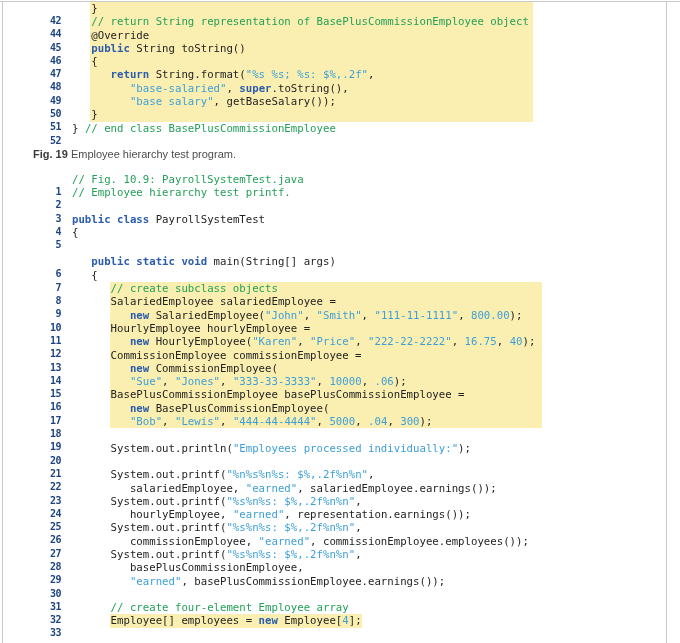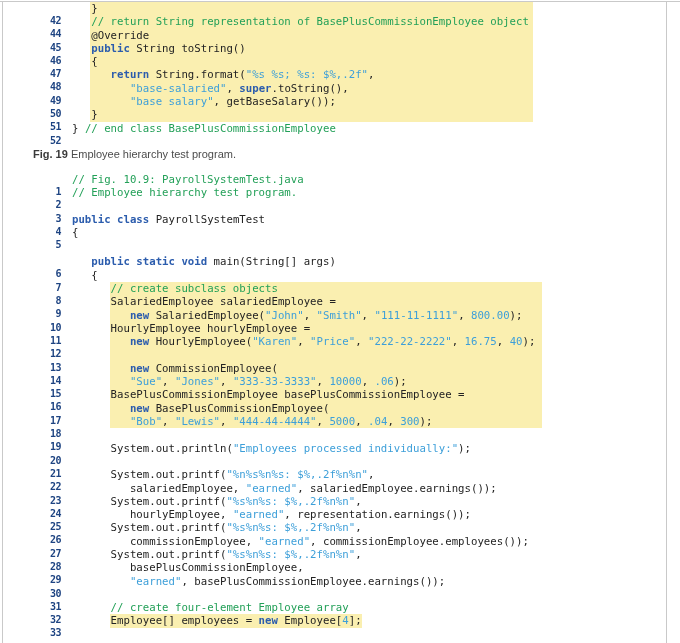--- a/index.html
+++ b/index.html
@@ -60,32 +60,32 @@
       <div class="row"><div class="hl hl-a"></div><span class="ln">51</span><span class="code"><span class="t-p">   }</span></span></div>
       <div class="row"><span class="ln">52</span><span class="code"><span class="t-p">} </span><span class="t-c">// end class BasePlusCommissionEmployee</span></span></div>
     </div>
 
   <div class="caption">
     <span class="cap-prefix">Fig. 19</span><span> Employee hierarchy test program.</span>
   </div>
 
   <div class="listing" id="listing-main">
       <div class="row"><span class="ln">1</span><span class="code"><span class="t-c">// Fig. 10.9: PayrollSystemTest.java</span></span></div>
-      <div class="row"><span class="ln">2</span><span class="code"><span class="t-c">// Employee hierarchy test program.</span></span></div>
+      <div class="row"><span class="ln">2</span><span class="code"><span class="t-c">// Employee hierarchy test printf.</span></span></div>
       <div class="row"><span class="ln">3</span><span class="code"></span></div>
       <div class="row"><span class="ln">4</span><span class="code"><span class="t-k">public</span><span class="t-p"> </span><span class="t-k">class</span><span class="t-p"> PayrollSystemTest</span></span></div>
       <div class="row"><span class="ln">5</span><span class="code"><span class="t-p">{</span></span></div>
       <div class="row gap"><span class="ln">6</span><span class="code"><span class="t-p">   </span><span class="t-k">public</span><span class="t-p"> </span><span class="t-k">static</span><span class="t-p"> </span><span class="t-k">void</span><span class="t-p"> main(String[] args)</span></span></div>
       <div class="row"><span class="ln">7</span><span class="code"><span class="t-p">   {</span></span></div>
       <div class="row"><div class="hl hl-b"></div><span class="ln">8</span><span class="code"><span class="t-p">      </span><span class="t-c">// create subclass objects</span></span></div>
       <div class="row"><div class="hl hl-b"></div><span class="ln">9</span><span class="code"><span class="t-p">      SalariedEmployee salariedEmployee =</span></span></div>
       <div class="row"><div class="hl hl-b"></div><span class="ln">10</span><span class="code"><span class="t-p">         </span><span class="t-k">new</span><span class="t-p"> SalariedEmployee(</span><span class="t-s">"John"</span><span class="t-p">, </span><span class="t-s">"Smith"</span><span class="t-p">, </span><span class="t-s">"111-11-1111"</span><span class="t-p">, </span><span class="t-s">800.00</span><span class="t-p">);</span></span></div>
       <div class="row"><div class="hl hl-b"></div><span class="ln">11</span><span class="code"><span class="t-p">      HourlyEmployee hourlyEmployee =</span></span></div>
       <div class="row"><div class="hl hl-b"></div><span class="ln">12</span><span class="code"><span class="t-p">         </span><span class="t-k">new</span><span class="t-p"> HourlyEmployee(</span><span class="t-s">"Karen"</span><span class="t-p">, </span><span class="t-s">"Price"</span><span class="t-p">, </span><span class="t-s">"222-22-2222"</span><span class="t-p">, </span><span class="t-s">16.75</span><span class="t-p">, </span><span class="t-s">40</span><span class="t-p">);</span></span></div>
-      <div class="row"><div class="hl hl-b"></div><span class="ln">13</span></div>
+      <div class="row"><div class="hl hl-b"></div><span class="ln">13</span><span class="code"><span class="t-p">      CommissionEmployee commissionEmployee =</span></span></div>
       <div class="row"><div class="hl hl-b"></div><span class="ln">14</span><span class="code"><span class="t-p">         </span><span class="t-k">new</span><span class="t-p"> CommissionEmployee(</span></span></div>
       <div class="row"><div class="hl hl-b"></div><span class="ln">15</span><span class="code"><span class="t-p">         </span><span class="t-s">"Sue"</span><span class="t-p">, </span><span class="t-s">"Jones"</span><span class="t-p">, </span><span class="t-s">"333-33-3333"</span><span class="t-p">, </span><span class="t-s">10000</span><span class="t-p">, </span><span class="t-s">.06</span><span class="t-p">);</span></span></div>
       <div class="row"><div class="hl hl-b"></div><span class="ln">16</span><span class="code"><span class="t-p">      BasePlusCommissionEmployee basePlusCommissionEmployee =</span></span></div>
       <div class="row"><div class="hl hl-b"></div><span class="ln">17</span><span class="code"><span class="t-p">         </span><span class="t-k">new</span><span class="t-p"> BasePlusCommissionEmployee(</span></span></div>
       <div class="row"><div class="hl hl-b"></div><span class="ln">18</span><span class="code"><span class="t-p">         </span><span class="t-s">"Bob"</span><span class="t-p">, </span><span class="t-s">"Lewis"</span><span class="t-p">, </span><span class="t-s">"444-44-4444"</span><span class="t-p">, </span><span class="t-s">5000</span><span class="t-p">, </span><span class="t-s">.04</span><span class="t-p">, </span><span class="t-s">300</span><span class="t-p">);</span></span></div>
       <div class="row"><span class="ln">19</span><span class="code"></span></div>
       <div class="row"><span class="ln">20</span><span class="code"><span class="t-p">      System.out.println(</span><span class="t-s">"Employees processed individually:"</span><span class="t-p">);</span></span></div>
       <div class="row"><span class="ln">21</span><span class="code"></span></div>
       <div class="row"><span class="ln">22</span><span class="code"><span class="t-p">      System.out.printf(</span><span class="t-s">"%n%s%n%s: $%,.2f%n%n"</span><span class="t-p">,</span></span></div>
       <div class="row"><span class="ln">23</span><span class="code"><span class="t-p">         salariedEmployee, </span><span class="t-s">"earned"</span><span class="t-p">, salariedEmployee.earnings());</span></span></div>

